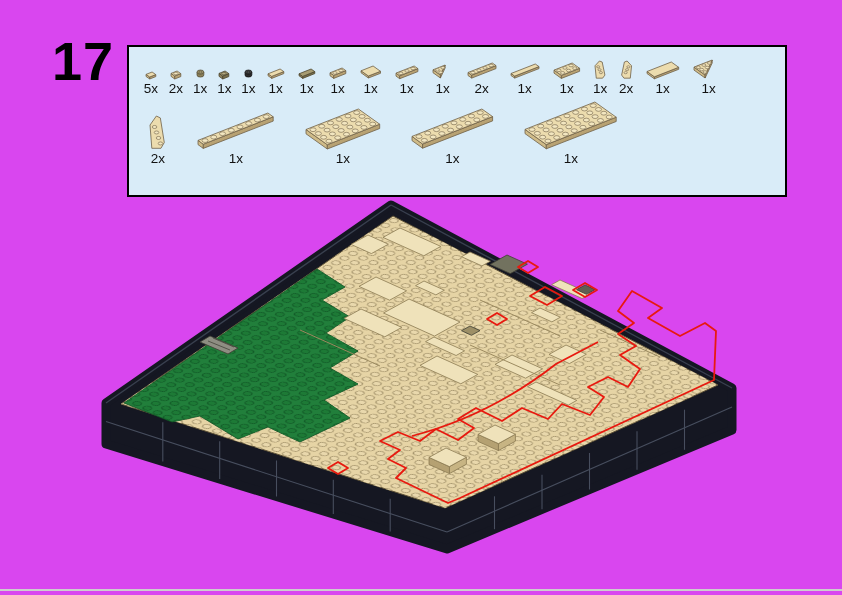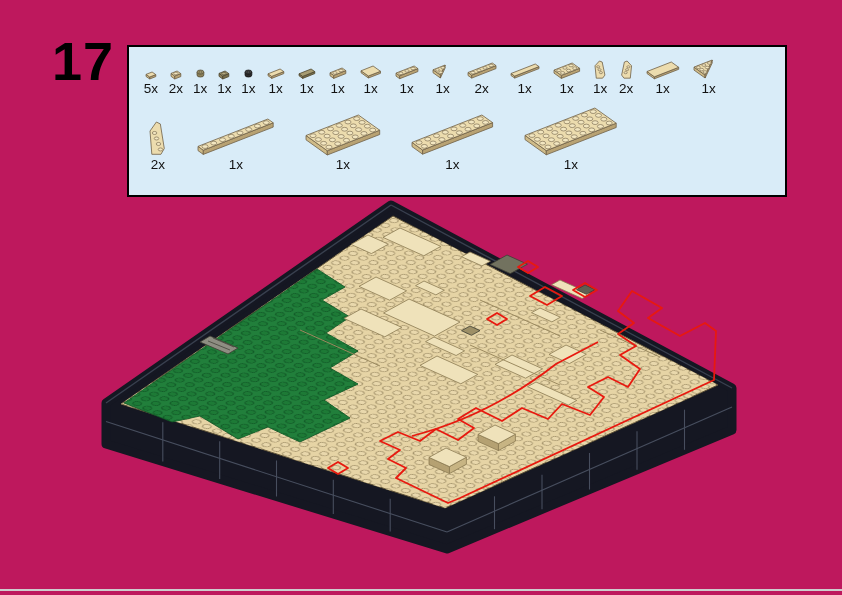--- a/index.html
+++ b/index.html
@@ -1,22 +1,22 @@
 <!DOCTYPE html>
 <html style="--box_bg: #d9ecf8; --box_border: #000000; --plate_tan: #e6d4a5; --plate_tan_light: #efe2ba; --stud_line: #8d7c54; --green: #217f3b; --green_dark: #0d4f22; --base_black: #151722; --base_seam: #474e5e; --highlight_red: #e8190f; --dark_gray_piece: #72725f; --watermark_gray: #9b9b9b; --step_text: #000000;"><head>
 <meta charset="utf-8">
 <style>
   html,body{margin:0;padding:0;background:#fff;}
   body{width:842px;height:595px;overflow:hidden;font-family:"Liberation Sans",sans-serif;position:relative;}
-  .page{position:absolute;inset:0;background:#be185d;}
+  .page{position:absolute;inset:0;background:#d946ef;}
   .step-number{position:absolute;left:52px;top:30px;font-size:54px;font-weight:bold;color:var(--step_text);letter-spacing:1px;z-index:10;}
   .parts-box{position:absolute;left:127px;top:45px;width:660px;height:152px;background:var(--box_bg);
     border:2px solid var(--box_border);z-index:10;box-sizing:border-box;padding:10px 0 0 14px;}
   .parts-row{display:flex;align-items:flex-end;}
-  .parts-row-1{gap:9px;margin-bottom:8px;text-align:center;}
+  .parts-row-1{gap:9px;margin-bottom:2px;text-align:center;}
   .parts-row-2{gap:26px;margin-top:2px;margin-left:4px;}
   .part{display:flex;flex-direction:column;align-items:center;}
   .part-qty{font-size:13.5px;color:#111;margin-top:0px;line-height:1.1;}
   .part-svg{display:block;overflow:visible;}
   .model-svg{position:absolute;left:0;top:0;width:842px;height:595px;z-index:1;}
   .watermark{position:absolute;left:0;right:0;top:226px;z-index:5;text-align:center;
     font-size:131px;line-height:1.1;font-weight:400;letter-spacing:0px;white-space:nowrap;
     color:rgba(255,255,255,0.55);-webkit-text-stroke:2.5px var(--watermark_gray);pointer-events:none;}
   .footer-line{position:absolute;left:0;right:0;top:589px;height:2px;background:#cdcdcd;z-index:2;}
 </style>

